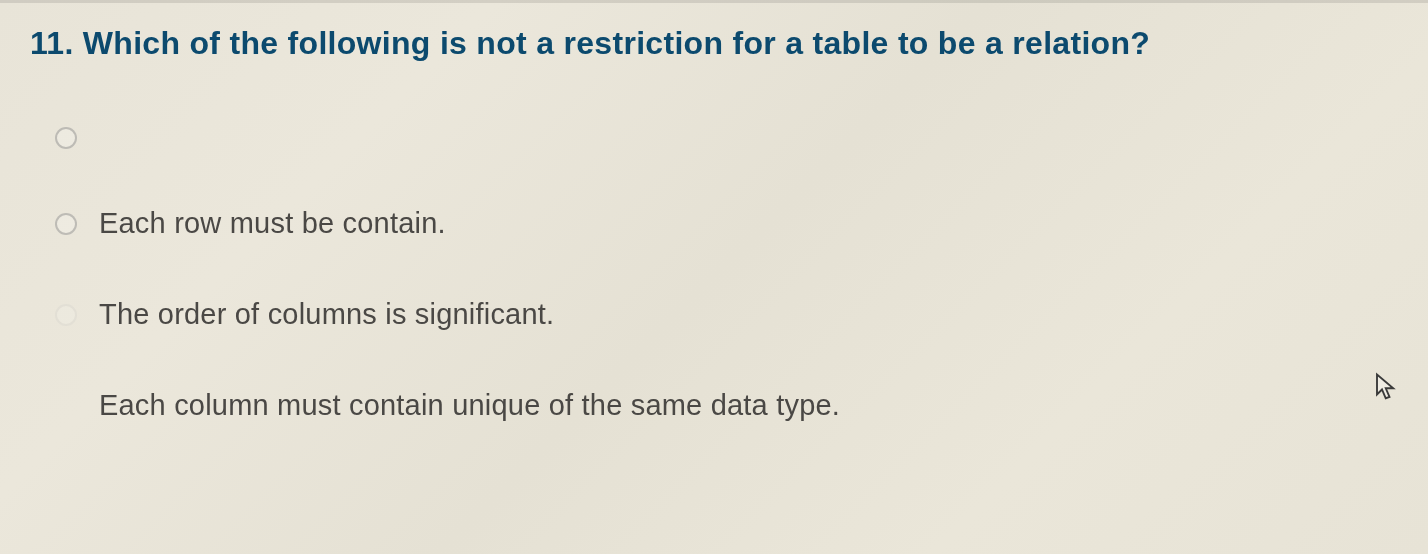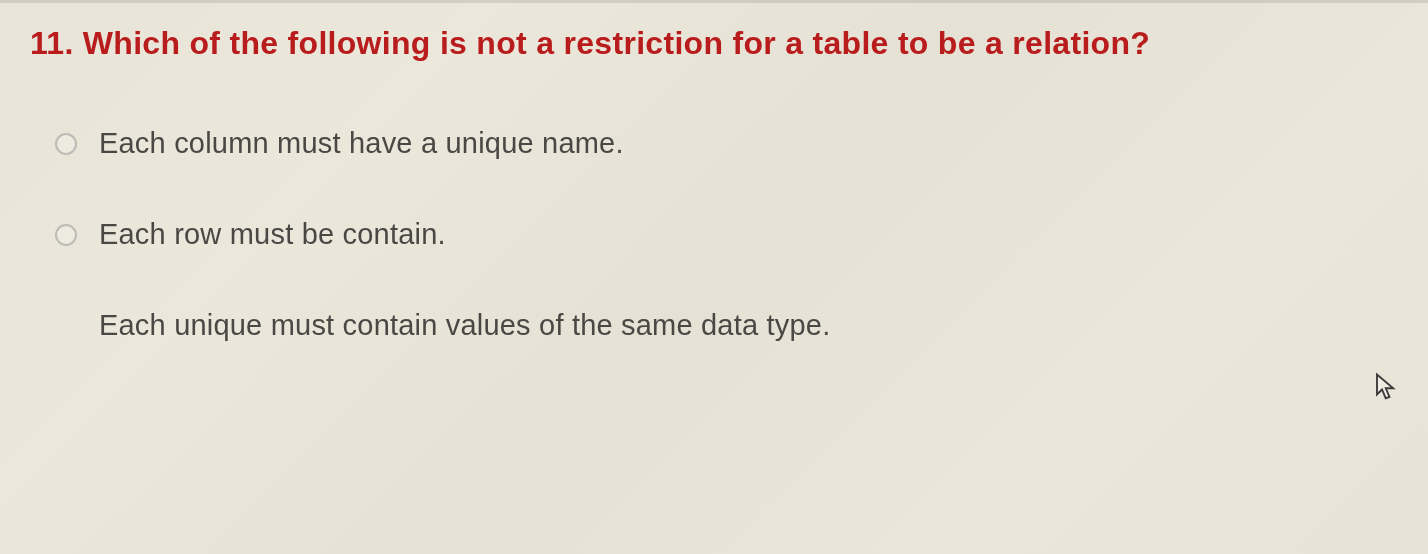--- a/index.html
+++ b/index.html
@@ -21,21 +21,21 @@
       position: absolute;
       top: 0;
       left: 0;
       right: 0;
       height: 3px;
       background: rgba(0,0,0,0.1);
     }
     .question-header {
       font-size: 32px;
       font-weight: bold;
-      color: #b91c1c;
+      color: #0c4a6e;
       margin-bottom: 65px;
       letter-spacing: 0.3px;
       padding-left: 10px;
     }
     .options-container {
       padding-left: 35px;
     }
     .option-row {
       display: flex;
       align-items: center;
@@ -77,32 +77,35 @@
 
 <div class="question-header">
   <span>11.</span>
   <span>Which of the following is not a restriction for a table to be a relation?</span>
 </div>
 
 <div class="options-container">
 
   <div class="option-row">
     <div class="radio-button"></div>
-    <div class="option-text">Each column must have a unique name.</div>
   </div>
 
   <div class="option-row">
     <div class="radio-button"></div>
     <div class="option-text">Each row must be contain.</div>
   </div>
 
+  <div class="option-row">
+    <div class="radio-button faded"></div>
+    <div class="option-text">The order of columns is significant.</div>
+  </div>
 
   <div class="option-row">
     <div class="radio-button faded" style="visibility:hidden;"></div>
-    <div class="option-text">Each unique must contain values of the same data type.</div>
+    <div class="option-text">Each column must contain unique of the same data type.</div>
   </div>
 
 </div>
 
 <div class="cursor-icon">
   <svg viewBox="0 0 20 24" fill="none" stroke="#3a3a3a" stroke-width="1.5">
     <path d="M2 2 L2 18 L6 14 L9 21 L12 20 L9 13 L15 13 Z" fill="rgba(255,255,255,0.3)"></path>
   </svg>
 </div>
 

